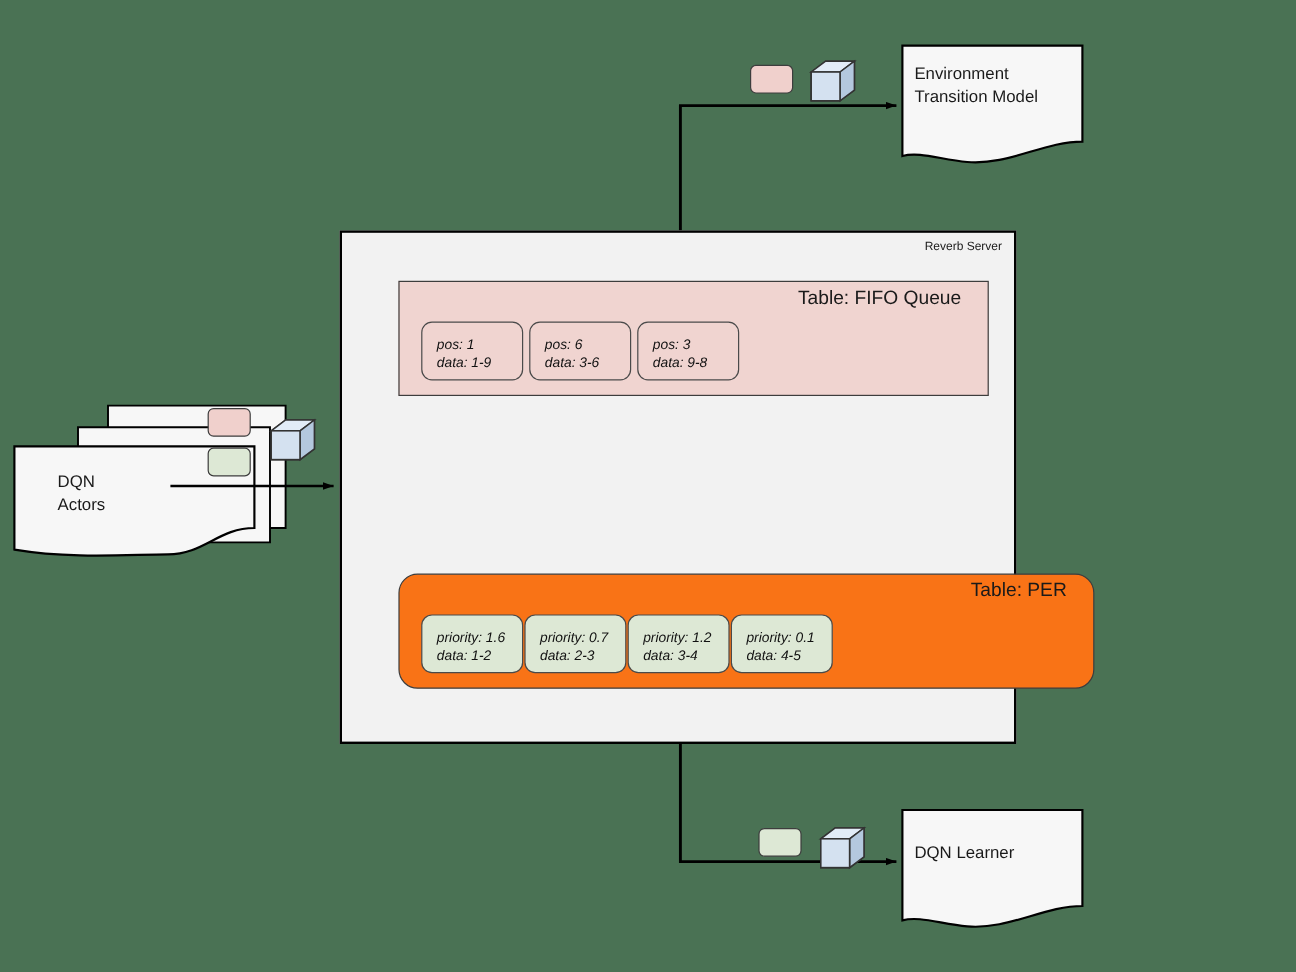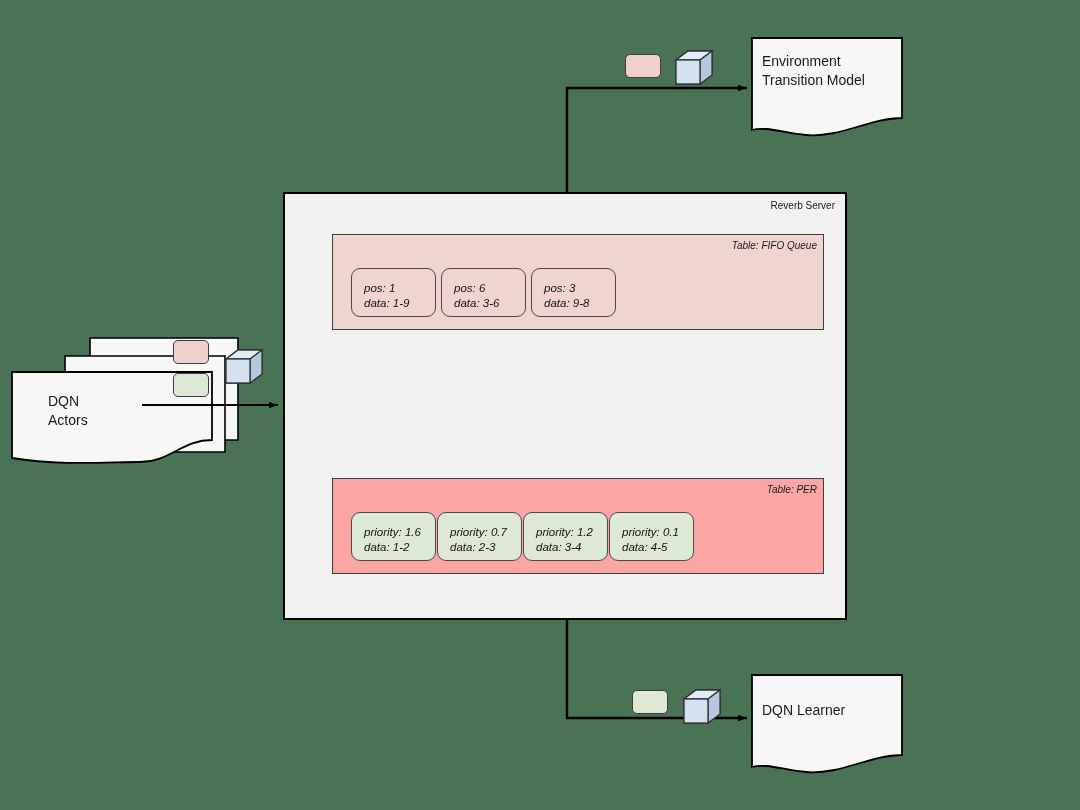--- a/index.html
+++ b/index.html
@@ -21,23 +21,23 @@
     background:#f2f2f2;border:2px solid #000;box-sizing:border-box;
   }
   .server-title{
     position:absolute;right:10px;top:6px;
     font-size:10px;color:#1a1a1a;white-space:nowrap;
   }
 
   
   .table-box{position:absolute;box-sizing:border-box;border:1.5px solid #3d3d3d;}
   .fifo-table{left:47px;top:40px;width:492px;height:96px;background:#f0d4d0;}
-  .per-table{left:47px;top:284px;width:492px;height:96px;background:#fca5a5;}
+  .per-table{left:47px;top:284px;width:580px;height:96px;background:#f97316;border-radius:16px;}
   .table-label{
-    position:absolute;right:6px;top:5px;font-size:10px;color:#1a1a1a;white-space:nowrap;font-style:italic;
+    position:absolute;right:22px;top:5px;font-size:16px;color:#1a1a1a;white-space:nowrap;
   }
 
   
   .card{
     position:absolute;box-sizing:border-box;
     border:1.4px solid #4a4a4a;border-radius:9px;
     background:inherit;
     font-size:11.5px;line-height:15px;color:#111;
     padding:12px 0 0 12px;
     font-style:italic;

